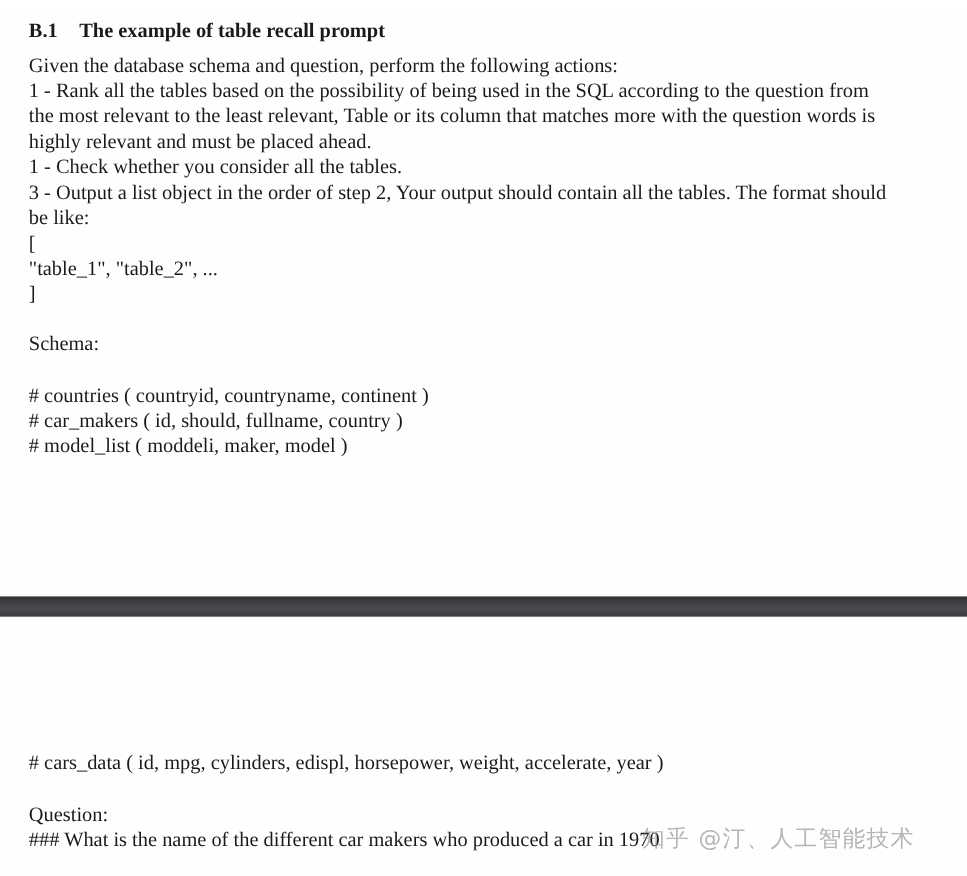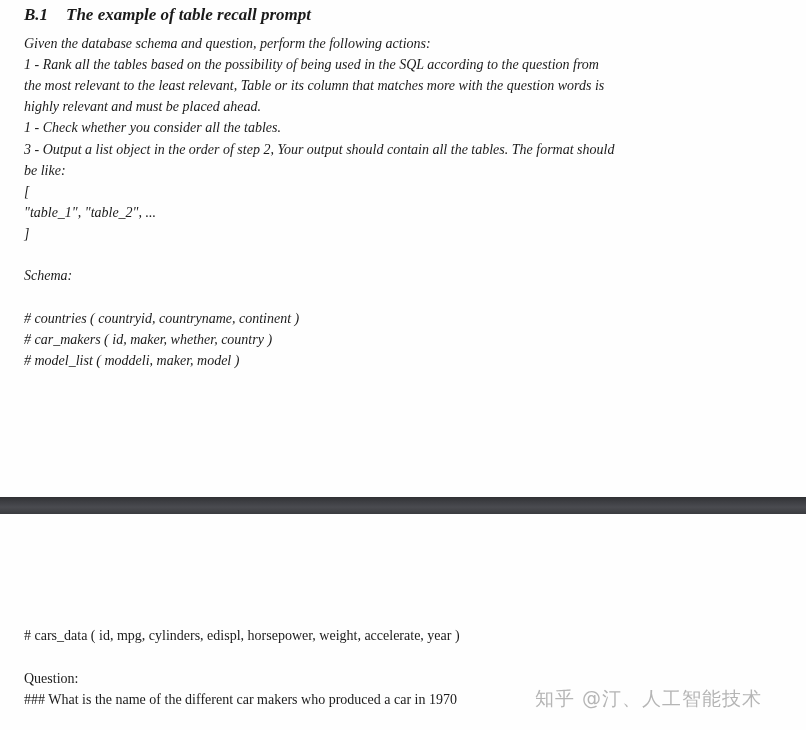--- a/index.html
+++ b/index.html
@@ -2,29 +2,29 @@
 <html><head>
   <meta charset="utf-8">
   <style>
     html, body { margin: 0; padding: 0; }
     body {
       width: 806px; height: 730px; position: relative; overflow: hidden;
       background: #ffffff; color: #1a1a1a;
       font-family: "Liberation Serif", serif;
     }
     .page { position: absolute; left: 0; width: 806px; background: #fefefe; }
-    .page-top { top: 0; height: 569px; font-style: italic; }
+    .page-top { top: 11px; height: 569px; }
     .page-bottom { top: 514px; height: 216px; }
     .section-title {
       position: absolute; left: 24px; top: 5px;
       font-weight: bold; font-size: 17px; white-space: nowrap;
     }
     .section-title .num { display: inline-block; width: 42px; }
     .line {
-      position: absolute; left: 24px; font-size: 14px; white-space: nowrap; line-height: 21px;
+      position: absolute; left: 24px; font-size: 17px; white-space: nowrap; line-height: 21px;
     }
     .page-break {
       position: absolute; left: 0; top: 497px; width: 806px; height: 17px;
       background: linear-gradient(#2f3033 0%, #3c3d41 25%, #4a4b50 60%, #3a3b3f 100%);
     }
     .watermark {
       position: absolute; left: 515px; top: 686px;
       font-family: "DejaVu Sans", sans-serif; font-size: 19px;
       color: rgba(120,120,120,0.55); white-space: nowrap; letter-spacing: 1px; margin-left: 20px;
     }
@@ -43,21 +43,21 @@
   <div class="line" style="top:75px">the most relevant to the least relevant, Table or its column that matches more with the question words is</div>
   <div class="line" style="top:117px">1 - Check whether you consider all the tables.</div>
   <div class="line" style="top:139px">3 - Output a list object in the order of step 2, Your output should contain all the tables. The format should</div>
   <div class="line" style="top:160px">be like:</div>
   <div class="line" style="top:181px">[</div>
   <div class="line" style="top:202px">"table_1", "table_2", ...</div>
   <div class="line" style="top:223px">]</div>
 
   <div class="line" style="top:265px">Schema:</div>
   <div class="line" style="top:308px"># countries ( countryid, countryname, continent )</div>
-  <div class="line" style="top:329px"># car_makers ( id, maker, whether, country )</div>
+  <div class="line" style="top:329px"># car_makers ( id, should, fullname, country )</div>
   <div class="line" style="top:350px"># model_list ( moddeli, maker, model )</div>
 </div>
 
 <div class="page-break"></div>
 
 <div class="page page-bottom"></div>
 
 <div class="line" style="top:625px"># cars_data ( id, mpg, cylinders, edispl, horsepower, weight, accelerate, year )</div>
 <div class="line" style="top:668px">Question:</div>
 <div class="line" style="top:689px">### What is the name of the different car makers who produced a car in 1970</div>

